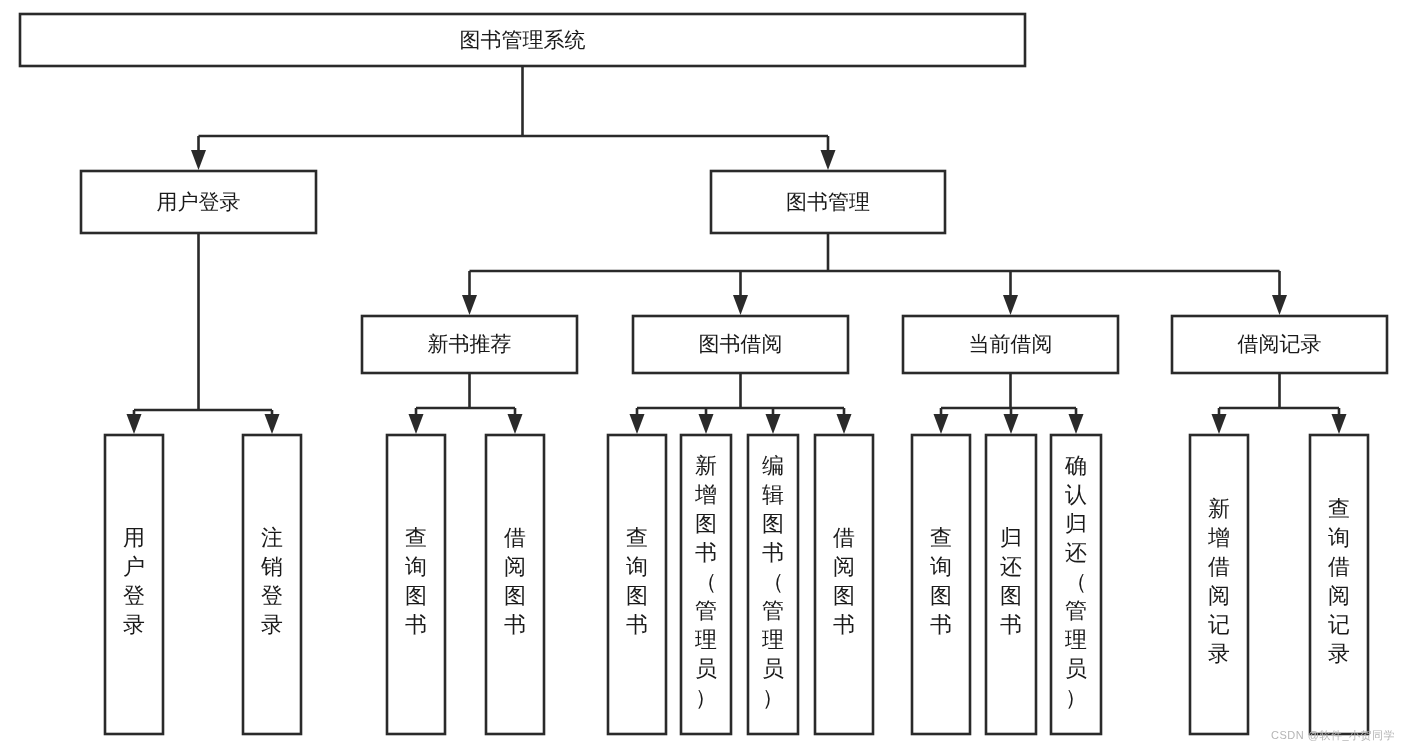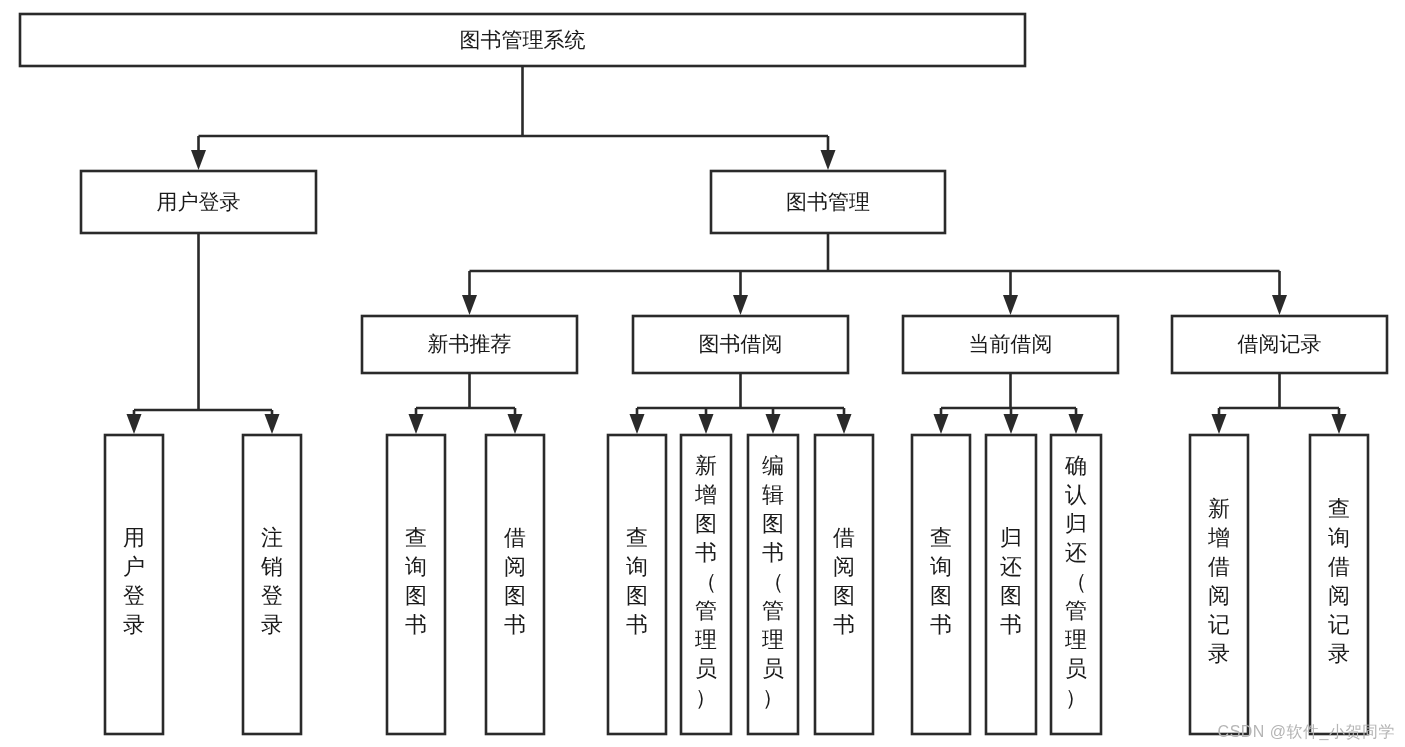--- a/index.html
+++ b/index.html
@@ -53,21 +53,21 @@
   }
   .arrow-head {
     fill: #2a2a2a;
     stroke: none;
   }
   .watermark {
     position: absolute;
     right: 10px;
     bottom: 4px;
     font-family: "Liberation Sans", "DejaVu Sans", sans-serif;
-    font-size: 16px;
+    font-size: 11px;
     color: #b5b5b5;
     letter-spacing: 0.5px;
     white-space: nowrap;
     user-select: none;
   }
 </style>
 </head>
 <body>
 
 <div id="diagram-root">

